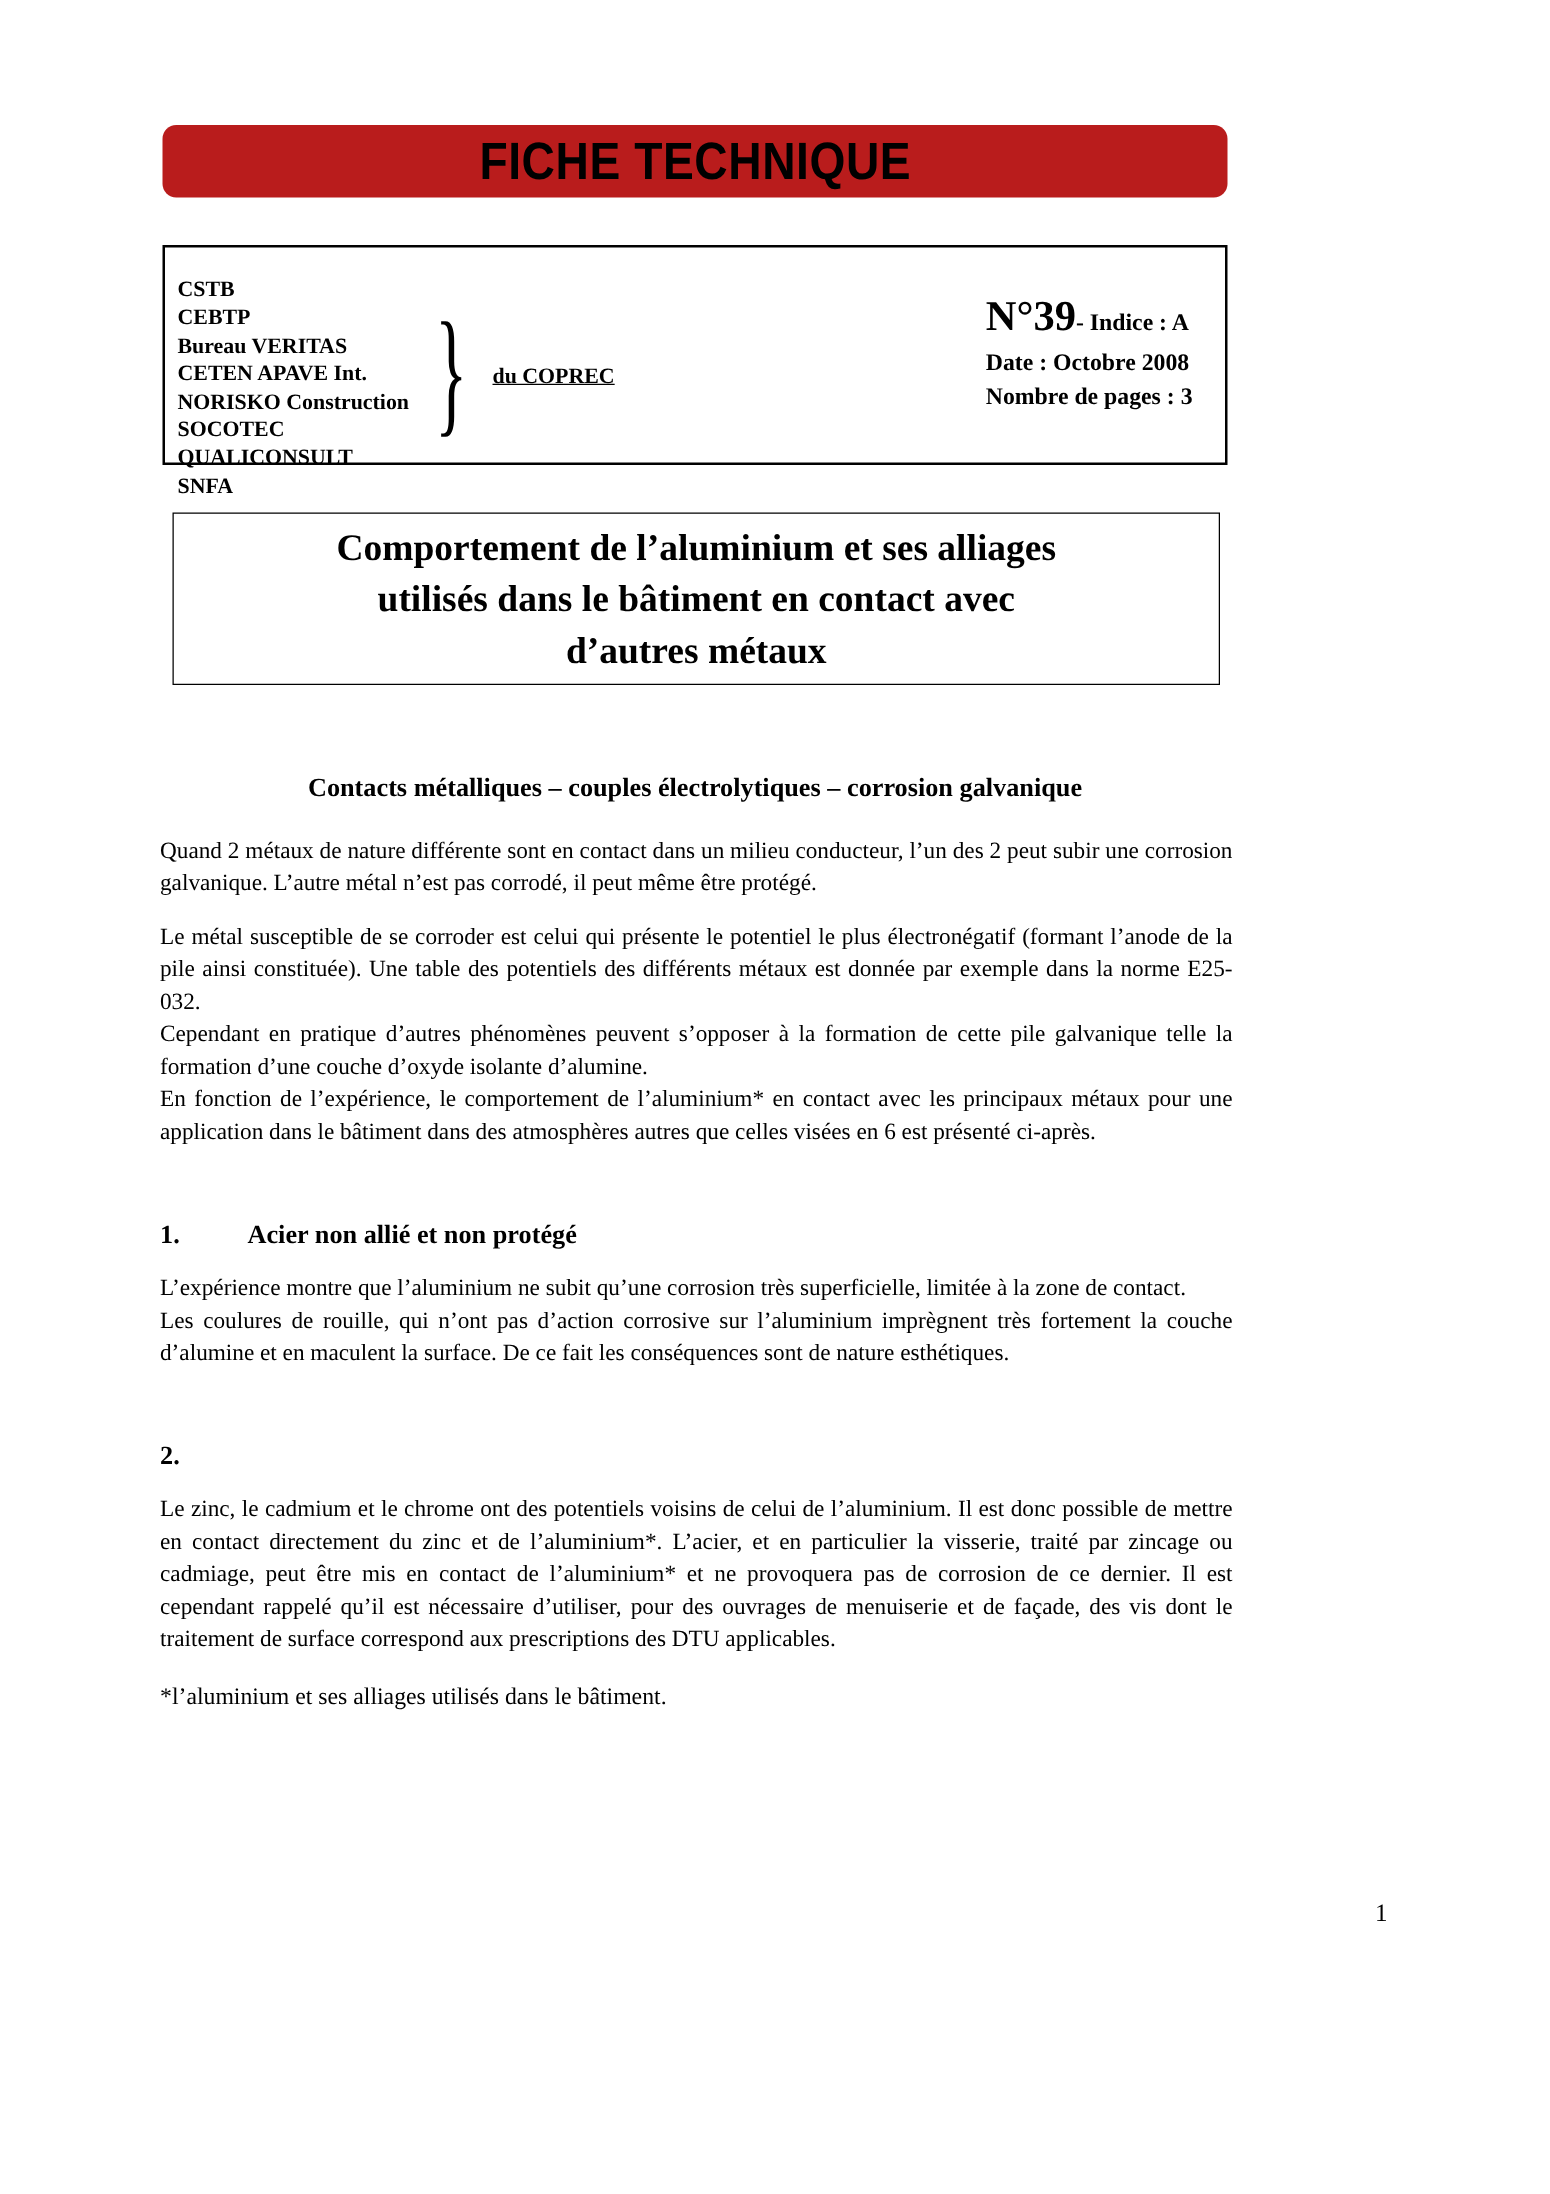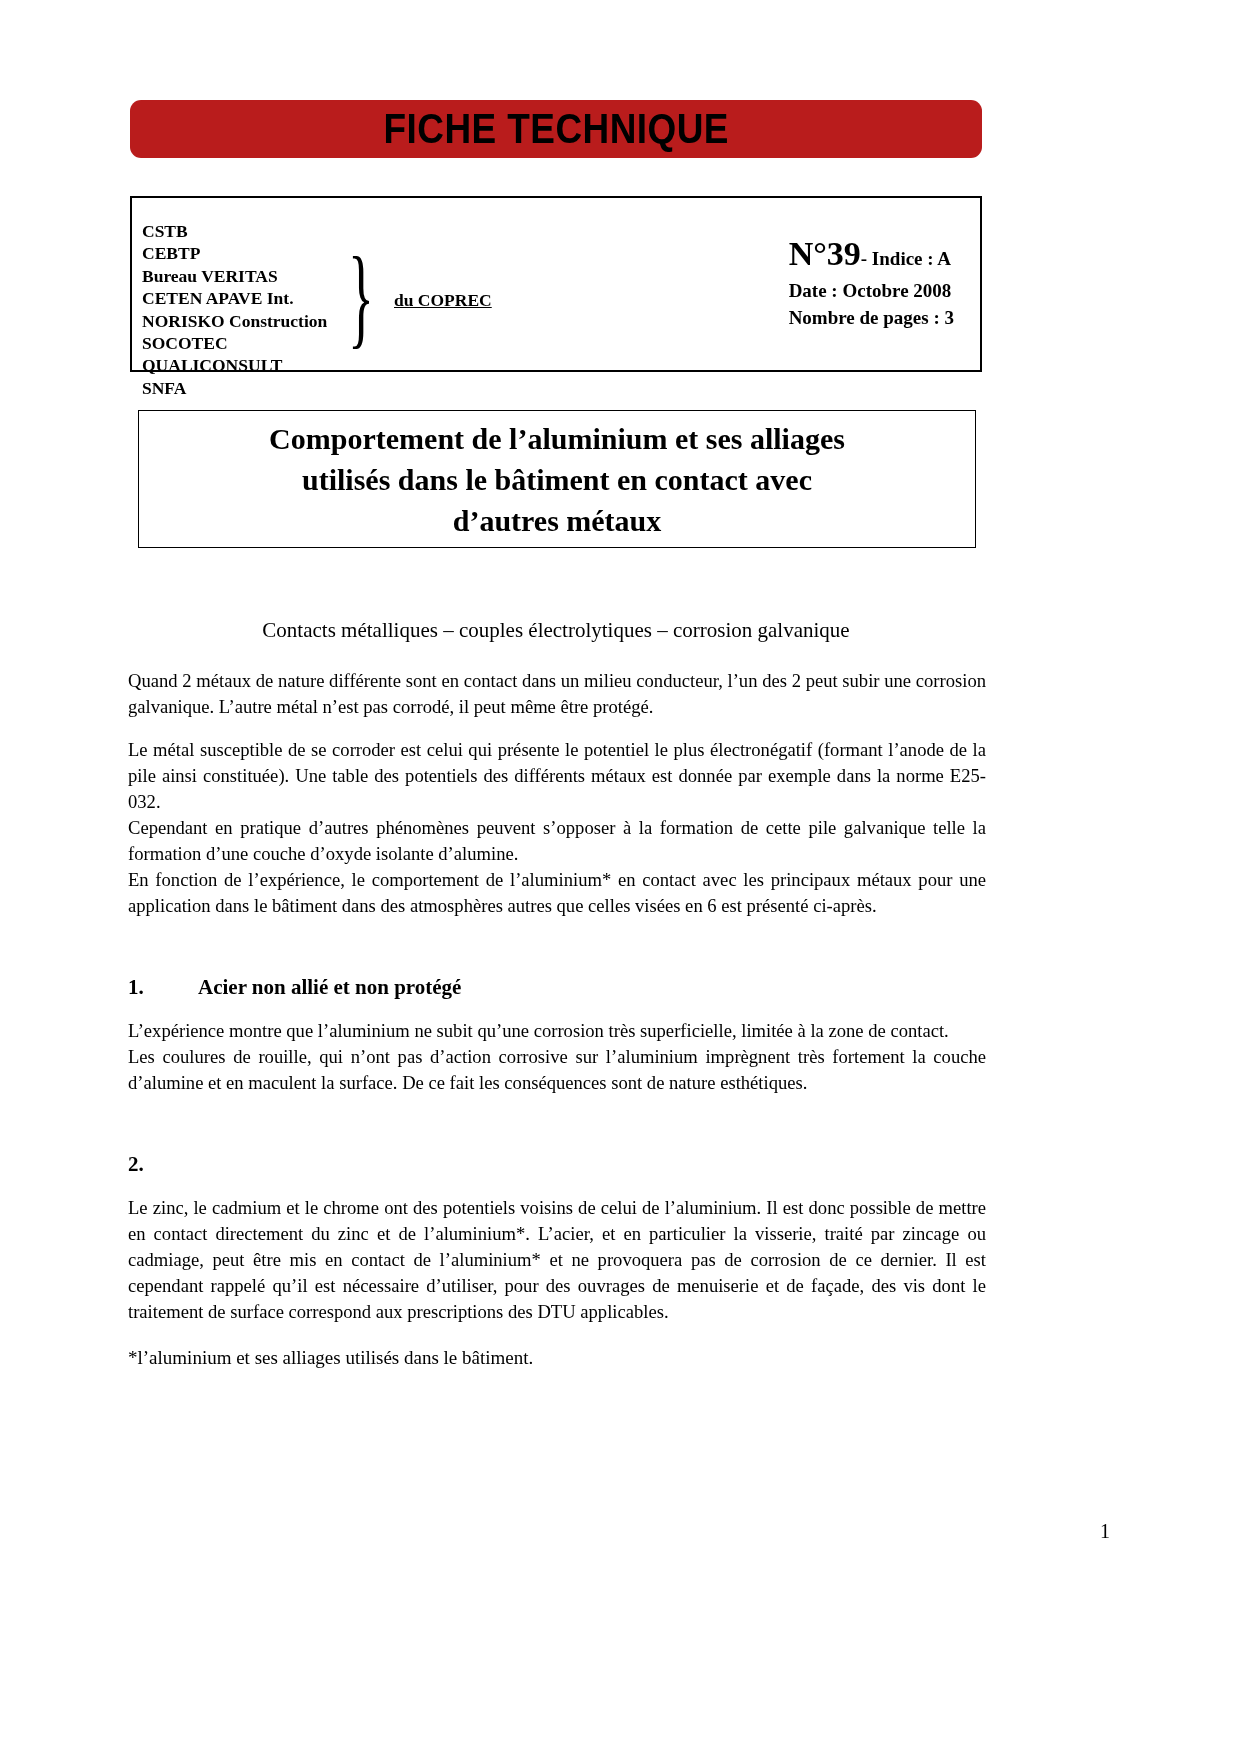--- a/index.html
+++ b/index.html
@@ -133,21 +133,21 @@
     white-space: nowrap;
   }
 
   
   .subtitle {
     position: absolute;
     left: 130px;
     top: 618px;
     width: 852px;
     text-align: center;
-    font-weight: normal;
+    font-weight: bold;
     font-size: 21px;
   }
 
   
   .body-area {
     position: absolute;
     left: 128px;
     top: 668px;
     width: 858px;
   }

